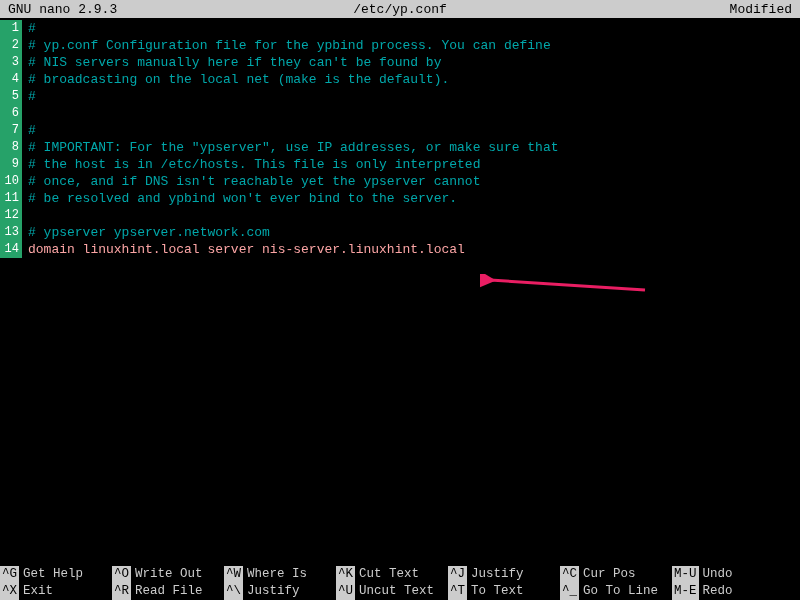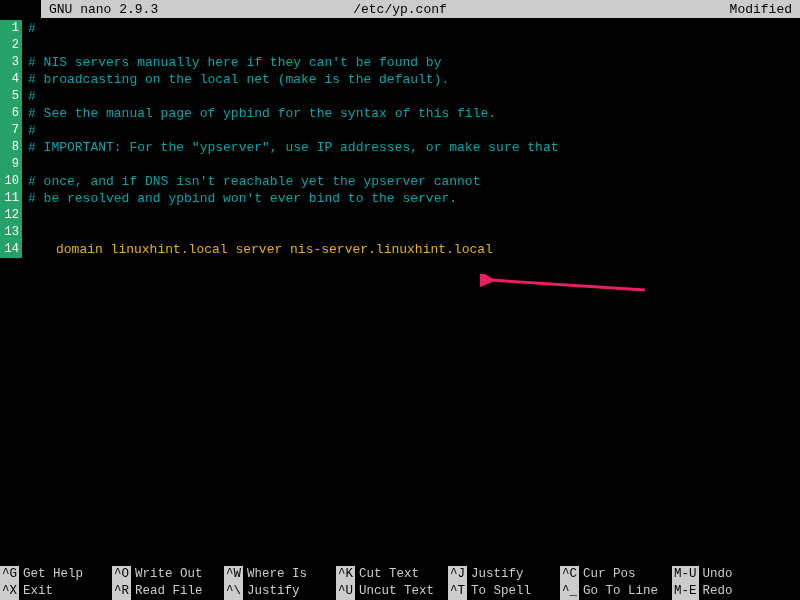--- a/index.html
+++ b/index.html
@@ -14,21 +14,20 @@
   }
   .titlebar {
     background: #ccc;
     color: #000;
     height: 18px;
     display: flex;
     justify-content: space-between;
     align-items: center;
     padding: 0 8px;
     font-weight: normal;
-    margin-left: 41px;
   }
   .titlebar .center { position: absolute; left: 50%; transform: translateX(-50%); }
   .editor {
     display: flex;
     flex-direction: column;
     padding-top: 2px;
   }
   .row {
     display: flex;
     height: 17px;
@@ -37,21 +36,21 @@
   .lineno {
     width: 22px;
     text-align: right;
     background: #26a269;
     color: #fff;
     padding-right: 3px;
     margin-right: 6px;
     font-size: 12px;
   }
   .text-comment { color: #00a7aa; }
-  .text-body    { color: #eab308; margin-left: 28px; }
+  .text-body    { color: #fca5a5; }
   .arrow {
     position: absolute;
     top: 274px;
     left: 480px;
     width: 170px;
     height: 20px;
     pointer-events: none;
   }
   .shortcutbar {
     position: absolute;
@@ -94,62 +93,64 @@
   <span>Modified</span>
 </div>
 
 <div class="editor" id="editor">
     <div class="row">
       <span class="lineno">1</span>
       <span class="text-comment">#</span>
     </div>
     <div class="row">
       <span class="lineno">2</span>
+      <span class="text-comment"># yp.conf Configuration file for the ypbind process. You can define</span>
     </div>
     <div class="row">
       <span class="lineno">3</span>
       <span class="text-comment">#   NIS servers manually here if they can't be found by</span>
     </div>
     <div class="row">
       <span class="lineno">4</span>
       <span class="text-comment">#   broadcasting on the local net (make is the default).</span>
     </div>
     <div class="row">
       <span class="lineno">5</span>
       <span class="text-comment">#</span>
     </div>
     <div class="row">
       <span class="lineno">6</span>
-      <span class="text-comment">#   See the manual page of ypbind for the syntax of this file.</span>
     </div>
     <div class="row">
       <span class="lineno">7</span>
       <span class="text-comment">#</span>
     </div>
     <div class="row">
       <span class="lineno">8</span>
       <span class="text-comment"># IMPORTANT:  For the "ypserver", use IP addresses, or make sure that</span>
     </div>
     <div class="row">
       <span class="lineno">9</span>
+      <span class="text-comment">#   the host is in /etc/hosts. This file is only interpreted</span>
     </div>
     <div class="row">
       <span class="lineno">10</span>
       <span class="text-comment">#   once, and if DNS isn't reachable yet the ypserver cannot</span>
     </div>
     <div class="row">
       <span class="lineno">11</span>
       <span class="text-comment">#   be resolved and ypbind won't ever bind to the server.</span>
     </div>
     <div class="row">
       <span class="lineno">12</span>
       <span class="text-comment"></span>
     </div>
     <div class="row">
       <span class="lineno">13</span>
+      <span class="text-comment"># ypserver ypserver.network.com</span>
     </div>
     <div class="row">
       <span class="lineno">14</span>
       <span class="text-body">domain linuxhint.local server nis-server.linuxhint.local</span>
     </div>
   </div>
 
 <svg class="arrow" viewBox="0 0 170 20">
   <defs>
     <marker id="ah" markerWidth="10" markerHeight="10" refX="2" refY="5" orient="auto">
@@ -202,21 +203,21 @@
       <div class="sc-cell">
         <span class="key">^\</span>
         <span>Justify</span>
       </div>
       <div class="sc-cell">
         <span class="key">^U</span>
         <span>Uncut Text</span>
       </div>
       <div class="sc-cell">
         <span class="key">^T</span>
-        <span>To Spell</span>
+        <span>To Text</span>
       </div>
       <div class="sc-cell">
         <span class="key">^_</span>
         <span>Go To Line</span>
       </div>
       <div class="sc-cell narrow">
         <span class="key">M-E</span>
         <span>Redo</span>
       </div>
     </div>

